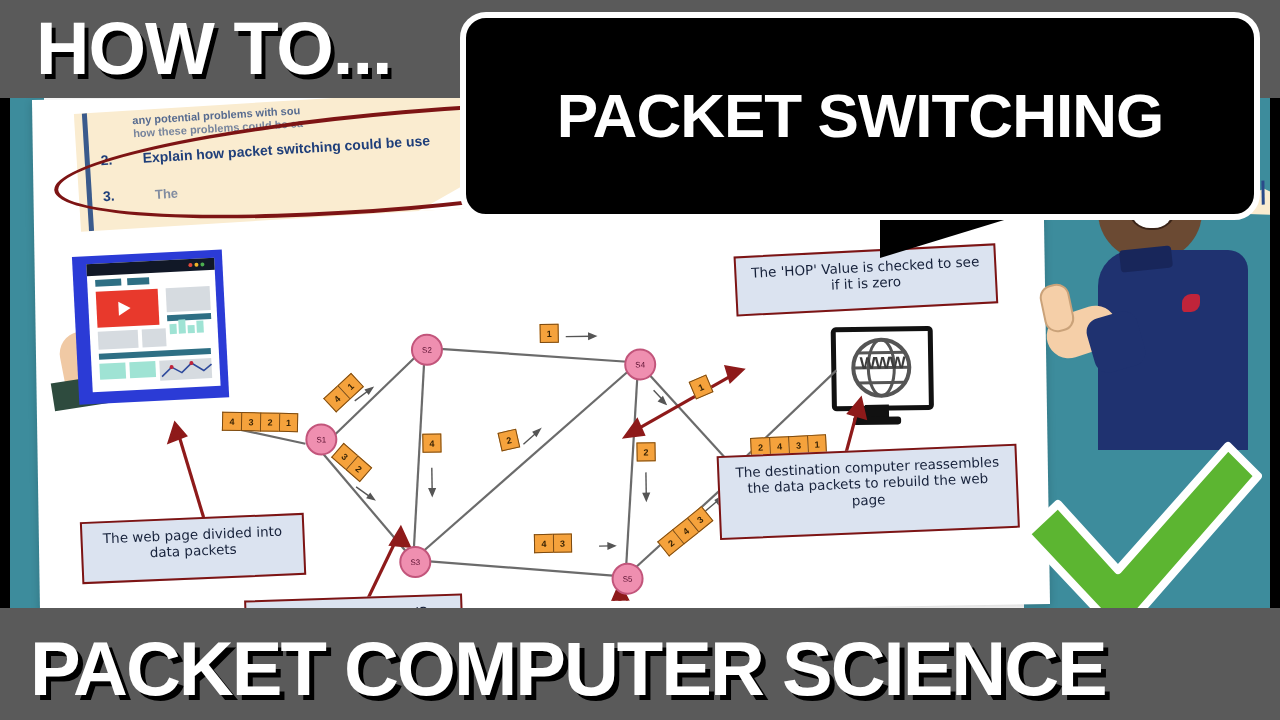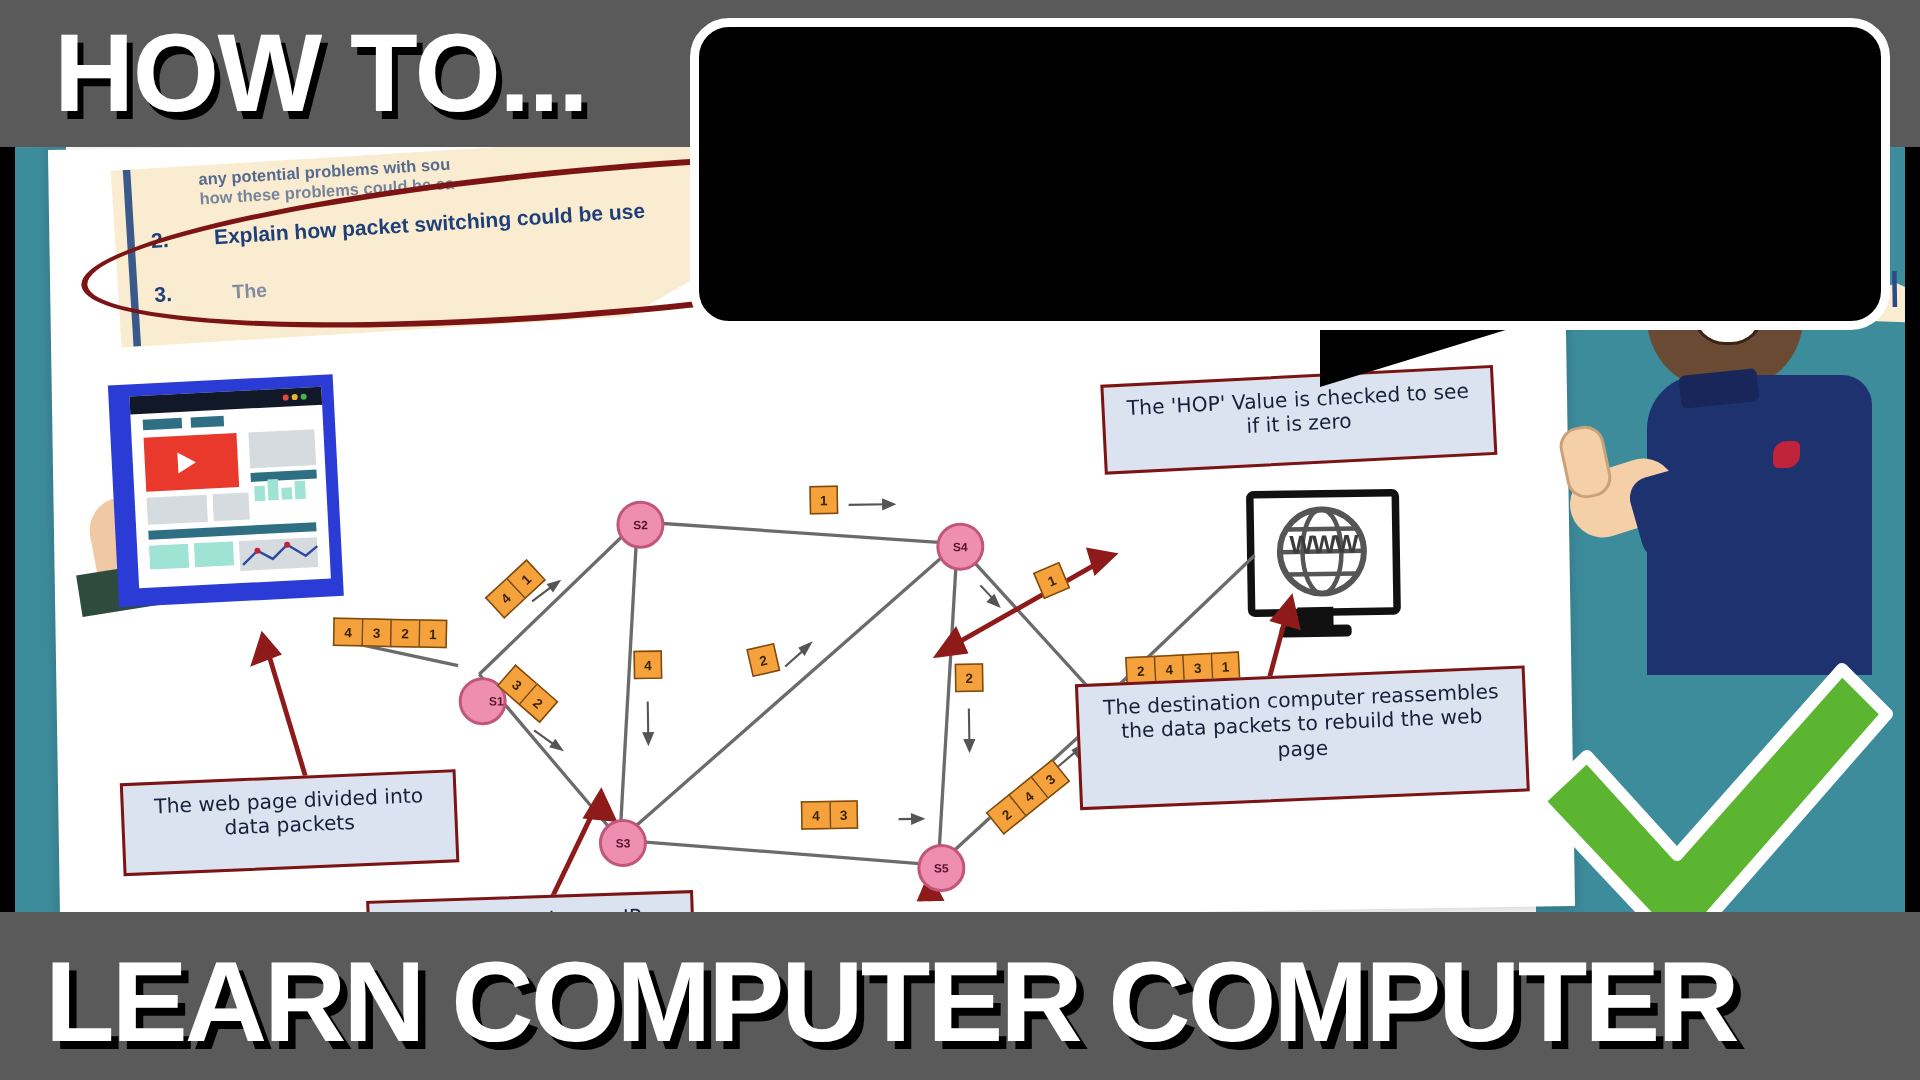--- a/index.html
+++ b/index.html
@@ -56,21 +56,21 @@
   .mon-base{position:absolute;left:816px;top:330px;width:48px;height:8px;background:#111;border-radius:3px;}
   .globe{position:absolute;left:14px;top:5px;width:62px;height:62px;}
   .www{position:absolute;left:0;top:22px;width:92px;text-align:center;font-size:17px;font-weight:bold;
        color:#3c3c3c;font-family:"Liberation Sans",sans-serif;letter-spacing:-1px;}
 
   
   .net{position:absolute;left:0;top:0;width:1260px;height:510px;}
 
   
   .node{position:absolute;width:28px;height:28px;border-radius:50%;background:#ef8fb0;
-        border:2px solid #c2557b;color:#5a1030;font-size:8px;font-weight:bold;
+        border:2px solid #c2557b;color:#5a1030;font-size:8px;font-weight:normal;
         display:flex;align-items:center;justify-content:center;font-family:"Liberation Sans",sans-serif;}
 
   
   .pk{position:absolute;background:#f5a23c;border:1.5px solid #7a4a12;color:#3a2405;
       font-size:9px;font-weight:bold;display:flex;align-items:center;justify-content:center;
       font-family:"Liberation Sans",sans-serif;box-sizing:border-box;}
   .pkrow{position:absolute;display:flex;}
   .pkrow .pk{position:relative;width:19px;height:19px;border-right-width:0;}
   .pkrow .pk:last-child{border-right-width:1.5px;}
 
@@ -246,21 +246,21 @@
           <line x1="580" y1="500" x2="580" y2="560"></line>
             <polygon points="580,494 572,512 589,512"></polygon>
           <line x1="594" y1="342" x2="700" y2="284"></line>
           <polygon points="588,346 606,344 600,330"></polygon>
             <polygon points="706,281 690,278 694,292"></polygon>
           <line x1="822" y1="318" x2="790" y2="430"></line>
           <polygon points="824,312 812,326 828,331"></polygon>
         </g>
       </svg>
 
-      <div class="node" style="left:268px;top:356px;justify-content:flex-end;">
+      <div class="node" style="left:268px;top:328px;">
         <span>S1</span>
         </div>
       <div class="node" style="left:375px;top:240px;">
         <span>S2</span>
         </div>
       <div class="node" style="left:360px;top:452px;">
         <span>S3</span>
         </div>
       <div class="node" style="left:588px;top:258px;">
         <span>S4</span>
@@ -346,21 +346,22 @@
       <svg class="check" viewBox="0 0 248 200">
         <path d="M12 96 L44 66 L104 132 L214 8 L244 38 L106 196 Z" fill="#5cb531" stroke="#fff" stroke-width="8" stroke-linejoin="round"></path>
       </svg>
     </div>
   </div>
 
   <div class="bannerTop">
     <div class="bt">HOW TO...</div>
   </div>
   <div class="bannerBot">
-    <div class="bb">LEARN COMPUTER COMPUTER</div>
+    <div class="bb">PACKET COMPUTER SCIENCE</div>
   </div>
 
   <div class="tail-b"></div>
   <div class="tail"></div>
   <div class="bubble">
+    <div class="bubble-l">PACKET SWITCHING</div>
   </div>
 
 </div>
 
 </body></html>

